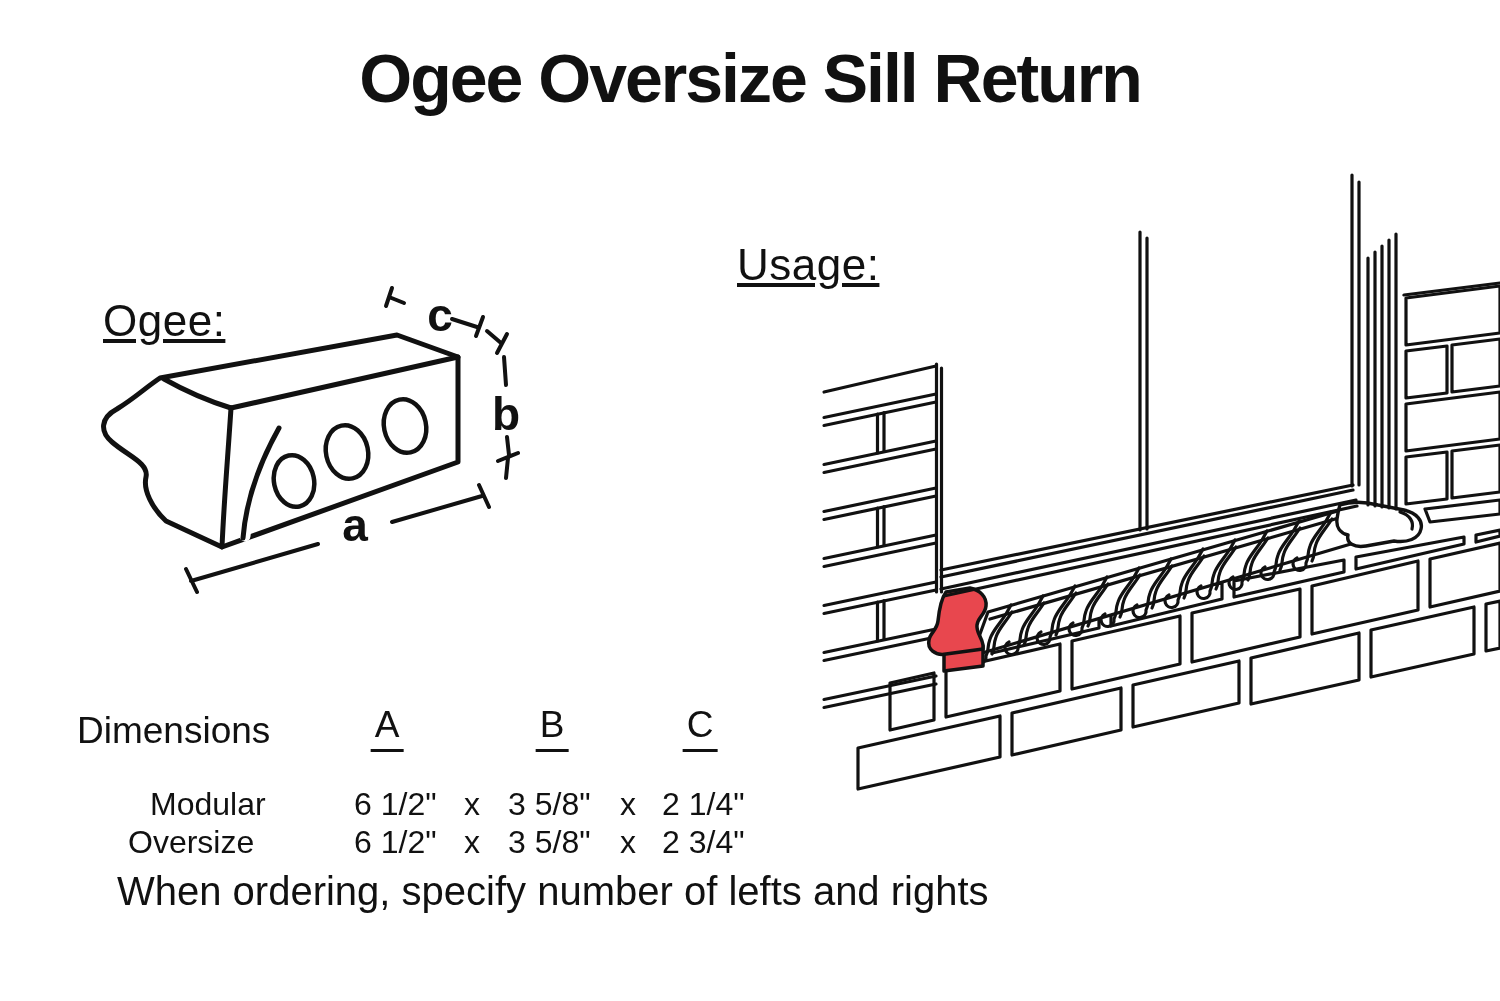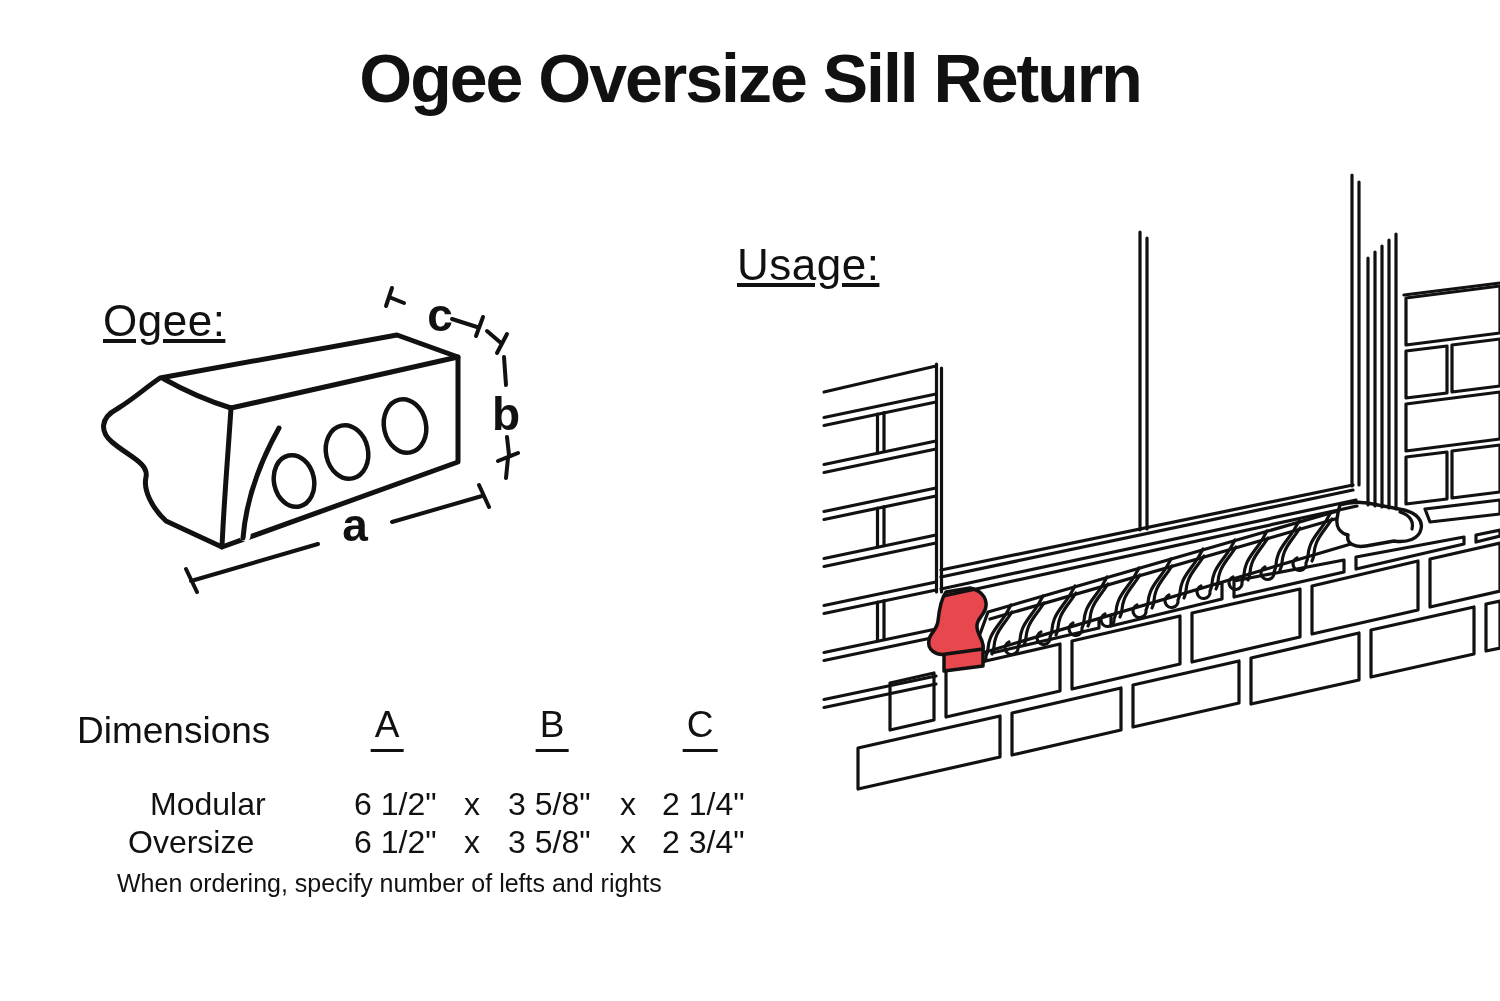--- a/index.html
+++ b/index.html
@@ -17,21 +17,21 @@
   svg{position:absolute;}
   #piece-svg{left:85px;top:275px;}
   #usage-svg{left:740px;top:130px;}
   .dims-title{position:absolute;left:77px;top:710px;font-size:37px;}
   .col-head{
     position:absolute;top:704px;font-size:37px;transform:translateX(-50%);
     border-bottom:3px solid #111;padding:0 4px 3px 4px;
   }
   #col-a{left:387px;} #col-b{left:552px;} #col-c{left:700px;}
   .rowtxt{position:absolute;font-size:32px;}
-  .note{position:absolute;left:117px;top:869px;font-size:25px;}
+  .note{position:absolute;left:117px;top:869px;font-size:40px;}
 </style>
 </head>
 <body>
 
 <div class="title">Ogee Oversize Sill Return</div>
 
 <div class="section-label" id="piece-label">Ogee:</div>
 <div class="section-label" id="usage-label">Usage:</div>
 
 <svg id="piece-svg" width="475" height="340" viewBox="85 275 475 340" fill="none" stroke="#111" stroke-linecap="round" stroke-linejoin="round">

